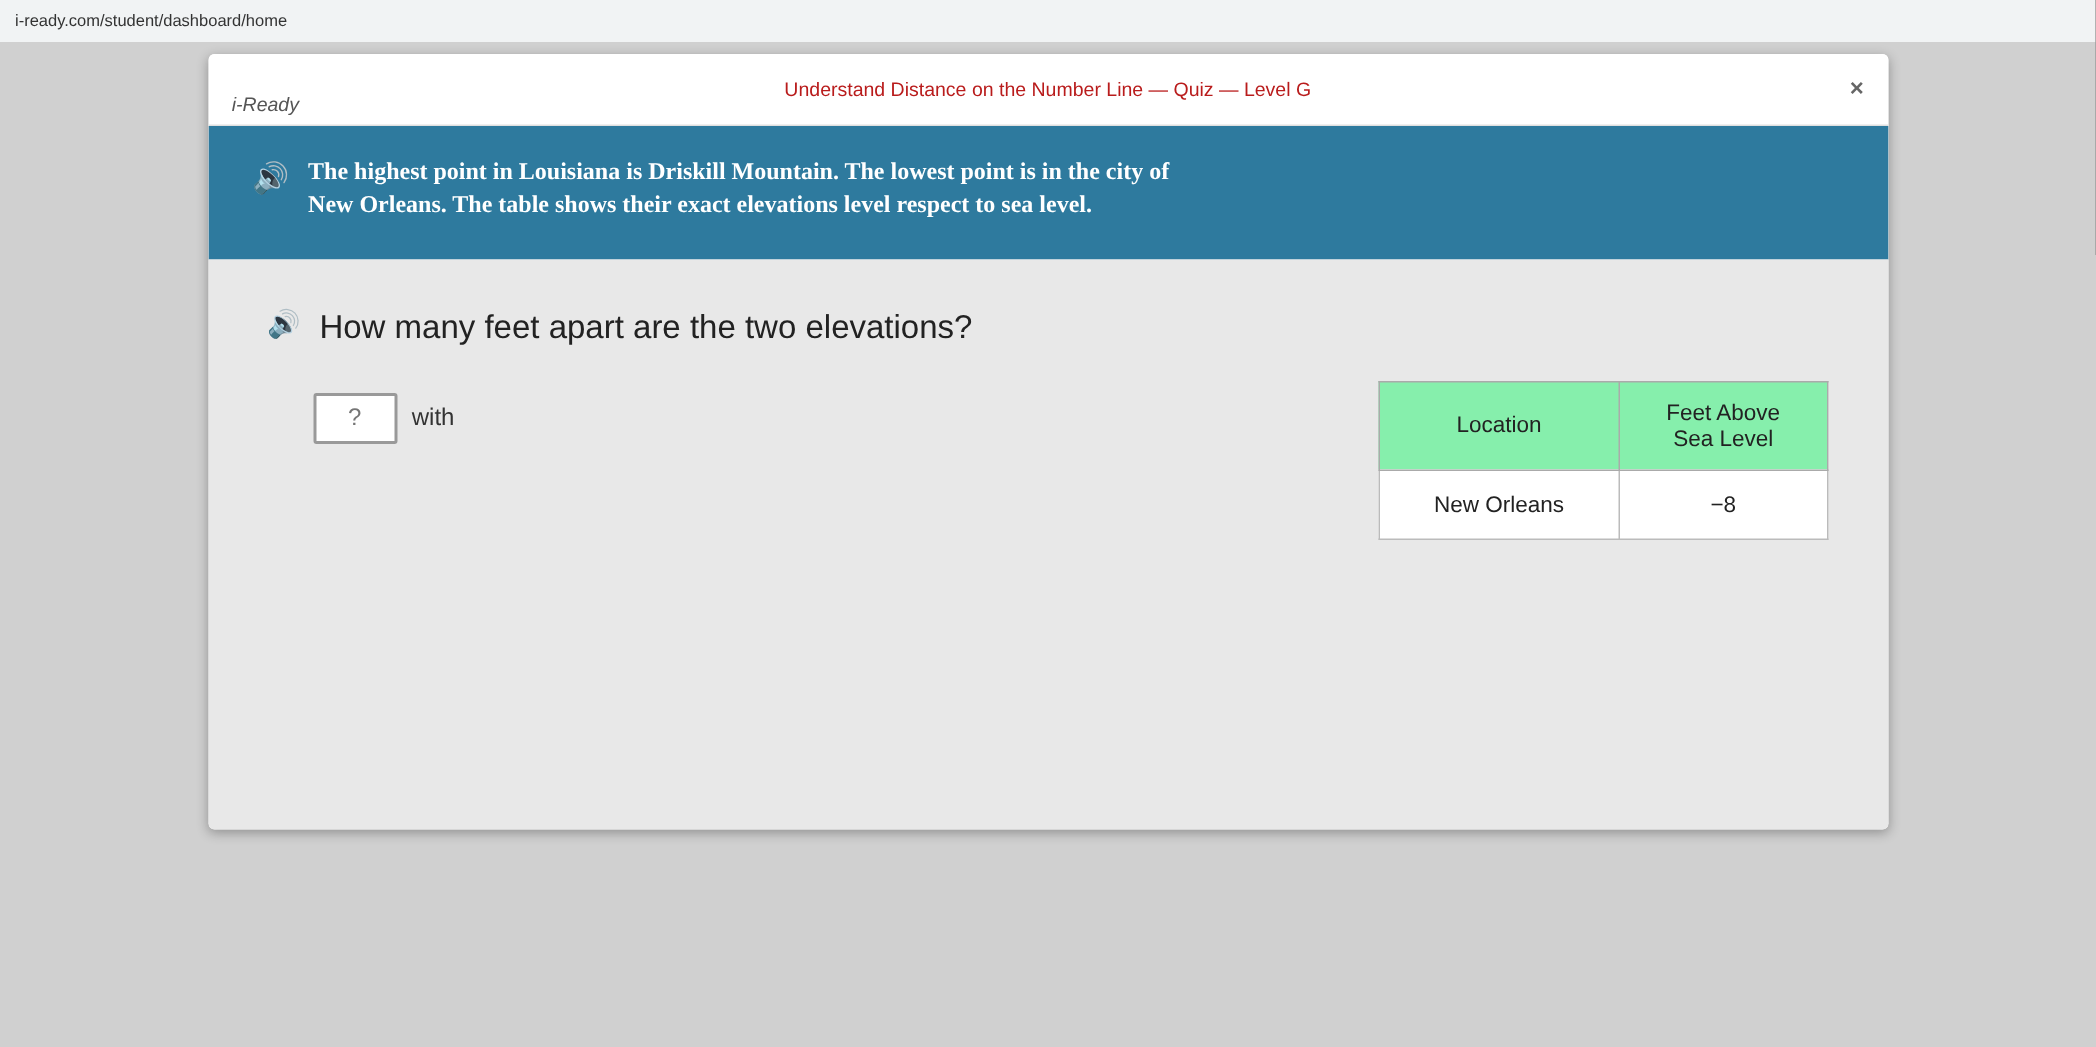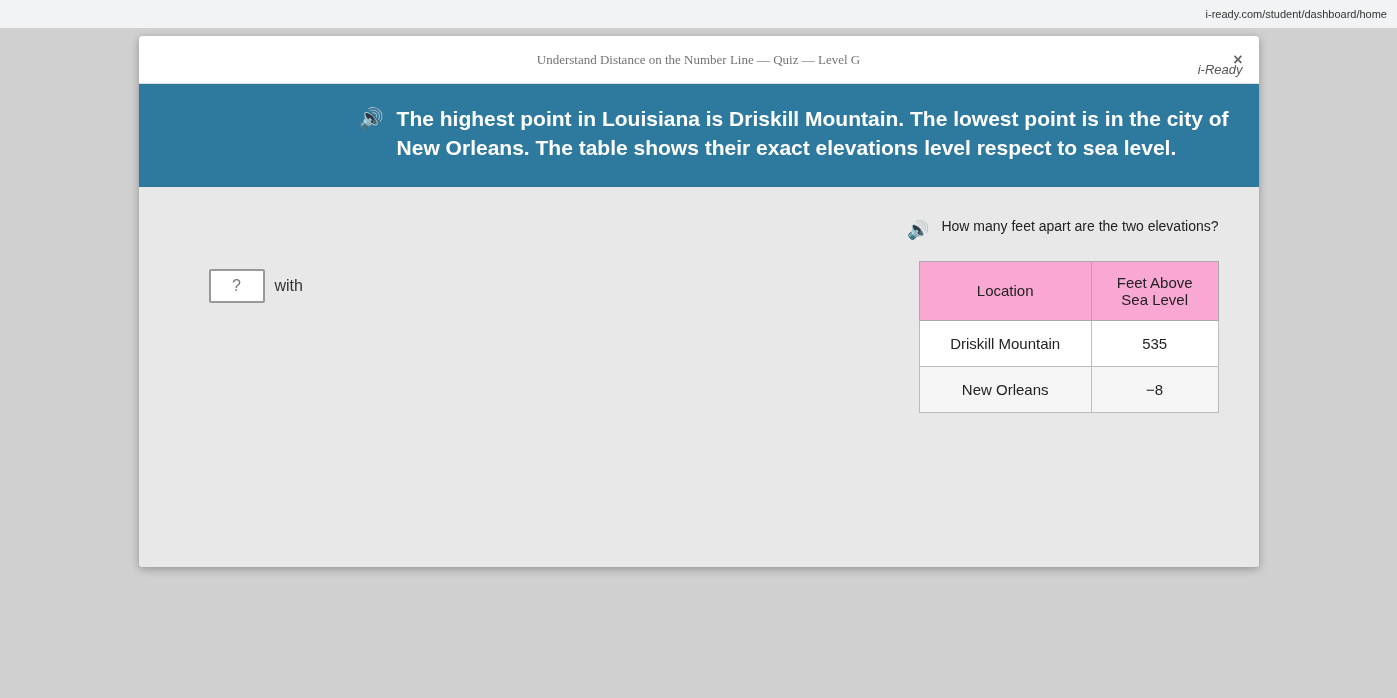--- a/index.html
+++ b/index.html
@@ -1,15 +1,15 @@
 <!DOCTYPE html>
 <html><head>
   <meta charset="utf-8">
   <style>
-    * { margin: 0; padding: 0; box-sizing: border-box; justify-content: flex-end; }
+    * { margin: 0; padding: 0; box-sizing: border-box; }
 
     body {
       width: 1397px;
       height: 698px;
       background: #3a3a3a;
       font-family: Arial, sans-serif;
       overflow: hidden;
       position: relative;
     }
 
@@ -71,23 +71,22 @@
       color: #555;
       font-style: italic;
       margin-top: 20px;
     }
 
     .quiz-title-bar {
       position: absolute;
       left: 50%;
       transform: translateX(-50%);
       font-size: 13px;
-      color: #737373;
+      color: #b91c1c;
       white-space: nowrap;
-      font-family: Liberation Serif, serif;
     }
 
     .close-btn {
       position: absolute;
       right: 16px;
       top: 50%;
       transform: translateY(-50%);
       font-size: 16px;
       color: #666;
       cursor: pointer;
@@ -104,23 +103,24 @@
       gap: 12px;
     }
 
     .speaker-icon-header {
       font-size: 20px;
       margin-top: 2px;
       flex-shrink: 0;
     }
 
     .header-text {
-      font-size: 21px;
+      font-size: 16px;
       font-weight: bold;
       line-height: 1.4;
+      font-family: Liberation Serif, serif;
     }
 
     
     .content-area {
       background: #e8e8e8;
       padding: 30px 40px 50px 40px;
       min-height: 380px;
     }
 
     .question-row {
@@ -131,21 +131,21 @@
     }
 
     .speaker-icon-question {
       font-size: 18px;
       color: #333;
       flex-shrink: 0;
       margin-top: 2px;
     }
 
     .question-text {
-      font-size: 14px;
+      font-size: 22px;
       color: #222;
       line-height: 1.4;
     }
 
     
     .answer-table-row {
       display: flex;
       align-items: flex-start;
       justify-content: space-between;
       gap: 20px;
@@ -177,21 +177,21 @@
     }
 
     
     .elevation-table {
       border-collapse: collapse;
       background: #fff;
       min-width: 300px;
     }
 
     .elevation-table th {
-      background: #f9a8d4;
+      background: #86efac;
       text-align: center;
       padding: 12px 20px;
       font-size: 15px;
       font-weight: normal;
       color: #222;
       border: 1px solid #aaa;
     }
 
     .elevation-table td {
       padding: 14px 24px;
@@ -248,24 +248,20 @@
 
         <table class="elevation-table">
           <thead>
             <tr>
               <th>Location</th>
               <th>Feet Above<br>Sea Level</th>
             </tr>
           </thead>
           <tbody>
             <tr>
-              <td>Driskill Mountain</td>
-              <td>535</td>
-            </tr>
-            <tr>
               <td>New Orleans</td>
               <td>−8</td>
             </tr>
           </tbody>
         </table>
 
       </div>
     </div>
 
   </div>

